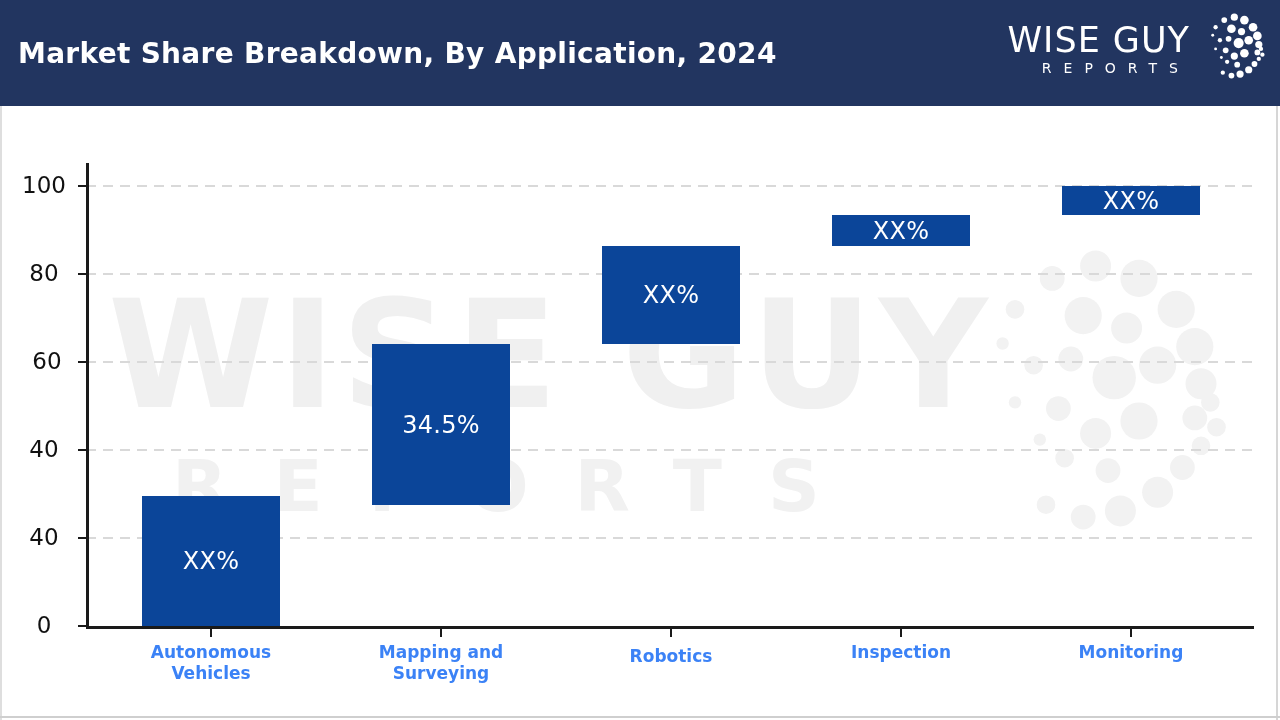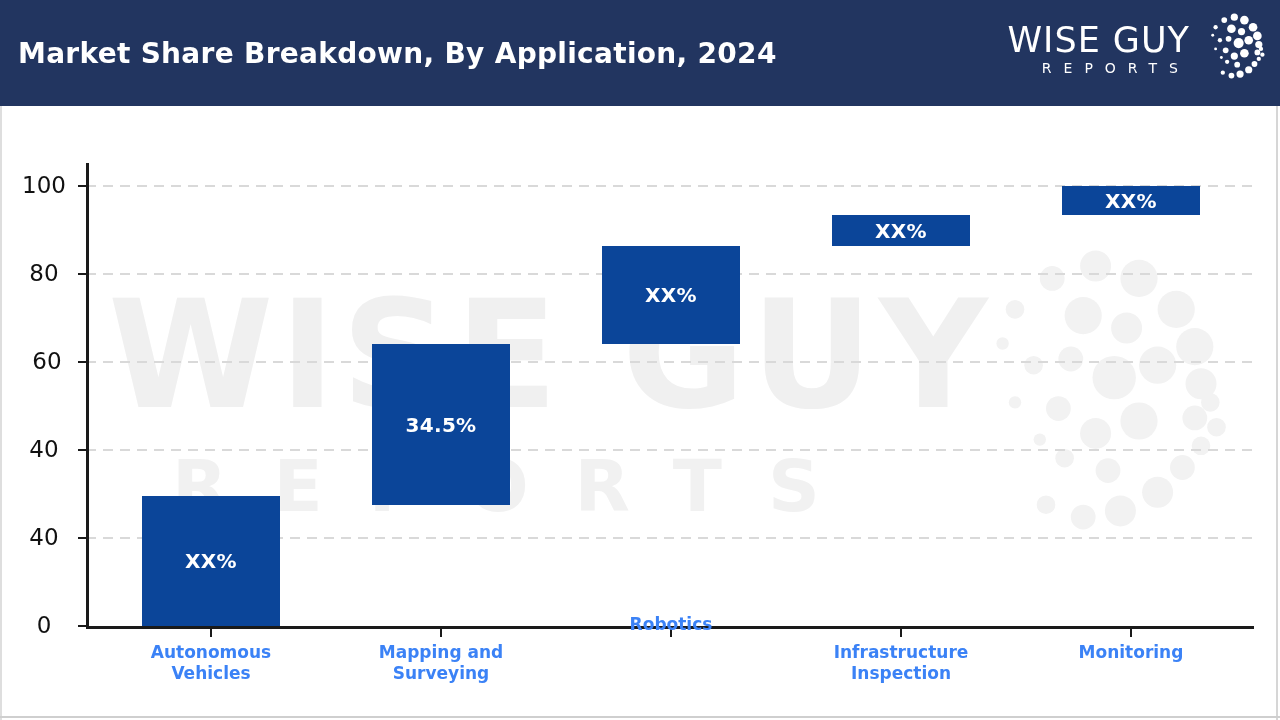--- a/index.html
+++ b/index.html
@@ -28,21 +28,21 @@
   .wm-line2{left:172px;top:352px;font-size:72px;letter-spacing:46px;line-height:80px;color:#f1f1f1;}
   .wm-head{position:absolute;right:48px;top:96px;z-index:1;}
   
   .spine{position:absolute;background:#1a1a1a;z-index:4;}
   .gridline{position:absolute;height:2px;z-index:2;
     background:repeating-linear-gradient(90deg,#d9d9d9 0 10px,transparent 10px 17px);}
   .ytick-mark{position:absolute;width:8px;height:2px;background:#1a1a1a;z-index:4;}
   .ytick-label{position:absolute;width:56px;text-align:center;font-size:23px;color:#111111;z-index:4;}
   .xtick-mark{position:absolute;width:2px;height:8px;background:#1a1a1a;z-index:4;}
   .bar{position:absolute;display:flex;align-items:center;justify-content:center;z-index:3;}
-  .bar-label{font-size:20px;font-weight:bold;color:#ffffff;letter-spacing:.3px;}
+  .bar-label{font-size:24px;font-weight:normal;color:#ffffff;letter-spacing:.3px;}
   .cat-label{position:absolute;width:240px;text-align:center;font-size:17px;font-weight:bold;
     color:#3b82f6;line-height:21px;z-index:4;}
 </style>
 </head>
 <body>
 
 <div class="header" style="background: rgb(34, 53, 96);">
   <div class="title">Market Share Breakdown, By Application, 2024</div>
   <div class="logo">
     <div class="logo-text">
@@ -157,29 +157,28 @@
       </div>
       <div class="xtick-mark" style="left: 440px; top: 535px;"></div>
       <div class="cat-label" style="left: 321px; top: 548px;">
         <div>Mapping and</div>
         <div>Surveying</div>
       </div>
       <div class="bar" style="left: 602px; top: 152.28px; width: 138px; height: 98.12px; background: rgb(11, 69, 153);">
         <span class="bar-label" style="color: rgb(255, 255, 255);">XX%</span>
       </div>
       <div class="xtick-mark" style="left: 670px; top: 535px;"></div>
-      <div class="cat-label" style="left: 551px; top: 520px;">
+      <div class="cat-label" style="left: 551px; top: 552px;">
         <div>Robotics</div>
       </div>
       <div class="bar" style="left: 832px; top: 121.04px; width: 138px; height: 31.24px; background: rgb(11, 69, 153);">
         <span class="bar-label" style="color: rgb(255, 255, 255);">XX%</span>
       </div>
       <div class="xtick-mark" style="left: 900px; top: 535px;"></div>
       <div class="cat-label" style="left: 781px; top: 548px;">
-        <div>Infrastructure</div>
         <div>Inspection</div>
       </div>
       <div class="bar" style="left: 1062px; top: 92px; width: 138px; height: 29.04px; background: rgb(11, 69, 153);">
         <span class="bar-label" style="color: rgb(255, 255, 255);">XX%</span>
       </div>
       <div class="xtick-mark" style="left: 1130px; top: 535px;"></div>
       <div class="cat-label" style="left: 1011px; top: 548px;">
         <div>Monitoring</div>
       </div>
     </div>

